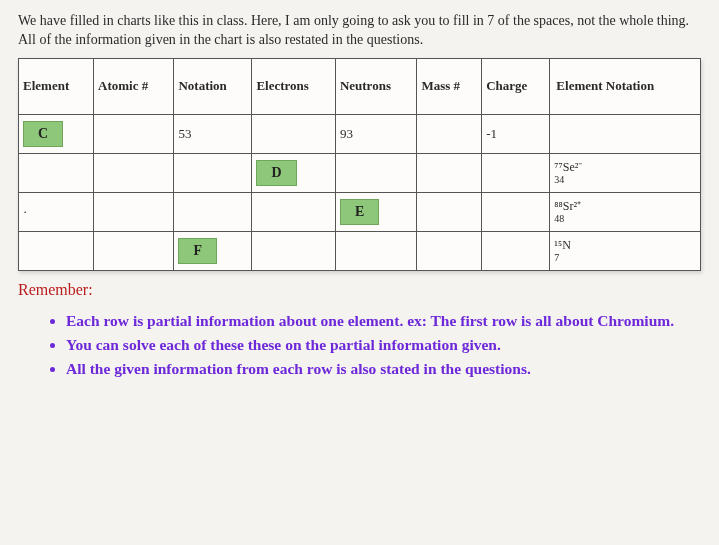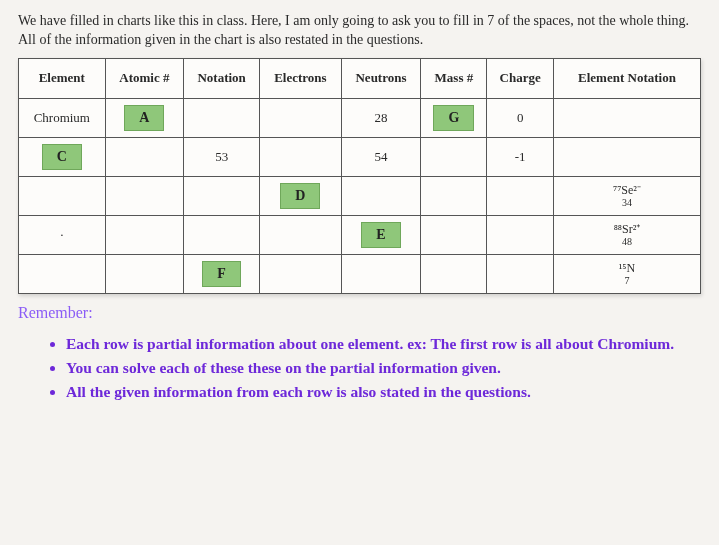--- a/index.html
+++ b/index.html
@@ -18,50 +18,50 @@
     table {
       border-collapse: collapse;
       width: 100%;
       background: #fdfcfa;
       box-shadow: 1px 2px 4px rgba(0,0,0,0.15);
       margin-bottom: 10px;
     }
     th, td {
       border: 1px solid #555;
       padding: 6px 4px;
-      text-align: center;
+      text-align: left;
       font-size: 13px;
       vertical-align: middle;
       height: 36px;
     }
     th {
       font-weight: bold;
       font-size: 13px;
       background: #fdfcfa;
     }
-    th.two-line { line-height: 1.15; padding: 12px 6px; }
+    th.two-line { line-height: 1.15; padding: 20px 6px; }
     .ans-box {
       display: inline-block;
       background: #8fc77a;
       border: 1px solid #6fa75a;
       padding: 4px 14px;
       font-weight: bold;
       font-size: 14px;
       color: #222;
       min-width: 30px;
     }
     .notation {
       font-size: 12px;
       line-height: 1.1;
     }
     .notation .main { font-weight: normal; }
     .notation .sub { font-size: 10px; display: block; }
     .remember-label {
       font-size: 16px;
-      color: #8b5cf6;
+      color: #b91c1c;
       margin: 6px 0 12px 0;
     }
     ul.points {
       margin-left: 48px;
       list-style: disc;
     }
     ul.points li {
       font-size: 15.5px;
       font-weight: bold;
       color: #6d28d9;
@@ -82,38 +82,28 @@
       <th>Notation</th>
       <th>Electrons</th>
       <th>Neutrons</th>
       <th>Mass #</th>
       <th>Charge</th>
       <th class="two-line">Element Notation</th>
     </tr>
   </thead>
   <tbody>
 
-    <tr>
-      <td>Chromium</td>
-      <td><span class="ans-box">A</span></td>
-      <td></td>
-      <td></td>
-      <td>28</td>
-      <td><span class="ans-box">G</span></td>
-      <td>0</td>
-      <td></td>
-    </tr>
 
 
     <tr>
       <td><span class="ans-box">C</span></td>
       <td></td>
       <td>53</td>
       <td></td>
-      <td>54</td>
+      <td>93</td>
       <td></td>
       <td>-1</td>
       <td></td>
     </tr>
 
     <tr>
       <td></td>
       <td></td>
       <td></td>
       <td><span class="ans-box">D</span></td>

